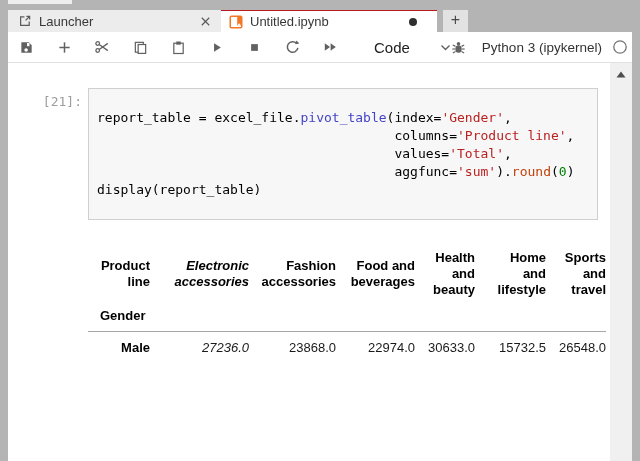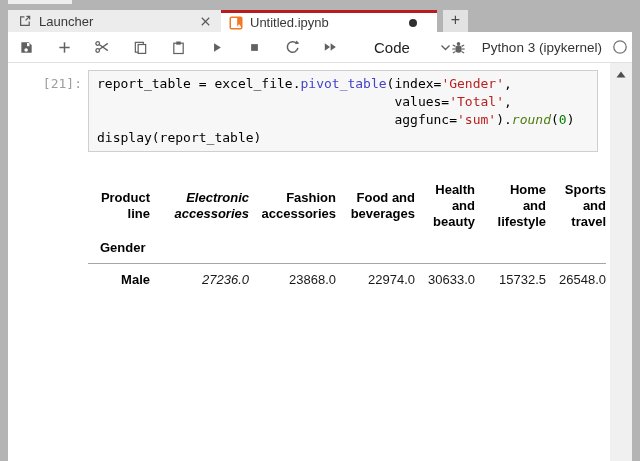--- a/index.html
+++ b/index.html
@@ -6,21 +6,21 @@
   html,body { width:640px; height:461px; font-family:"Liberation Sans", sans-serif; }
   .frame { position:relative; width:640px; height:461px; background:#b4b4b4; overflow:hidden; }
   .top-notch { position:absolute; left:8px; top:0; width:64px; height:4px; background:#ededed; }
   .app { position:absolute; left:8px; top:10px; width:624px; height:451px; background:#fff;
          display:flex; flex-direction:column; }
 
   
   .tabbar { height:22px; background:#b4b4b4; display:flex; align-items:stretch; flex:0 0 auto; }
   .tab { display:flex; align-items:center; font-size:13px; color:#383838; cursor:default; }
   .tab-launcher { width:213px; background:#ececec; padding:0 8px 0 10px; }
-  .tab-active   { width:216px; background:#ffffff; border-top:3px solid #b91c1c; padding:0 10px 0 8px;justify-content:flex-end; }
+  .tab-active   { width:216px; background:#ffffff; border-top:1px solid #b91c1c; padding:0 10px 0 8px;justify-content:flex-end; }
   .tab .lbl { flex:1; white-space:nowrap; overflow:hidden; margin-left:7px; }
   .tab-close { width:16px; height:16px; display:flex; align-items:center; justify-content:center; }
   .dirty-dot { width:8px; height:8px; border-radius:50%; background:#2f2f2f; margin-right:10px; }
   .newtab { width:25px; height:22px; margin-left:6px; background:#e2e2e2; color:#4a4a4a;
             font-size:16px; line-height:20px; text-align:center; }
 
   
   .toolbar { height:31px; background:#fff; border-bottom:1px solid #e0e0e0;
              display:flex; align-items:center; padding:0 14px 0 10px; flex:0 0 auto; }
   .tbtn { width:16px; height:16px; margin-right:22px; display:flex; align-items:center; justify-content:center; flex:0 0 auto; }
@@ -29,31 +29,31 @@
   .right-group { margin-left:auto; display:flex; align-items:center; }
   .kernel-name { font-size:13.5px; color:#333; margin:0 10px 0 16px; white-space:nowrap; }
 
   
   .content { position:relative; flex:1; background:#fff; overflow:hidden; }
   .scrollbar { position:absolute; right:0; top:0; width:22px; height:100%; background:#f0f0f0;
                display:flex; justify-content:center; }
   .scroll-up { margin-top:7px; }
 
   
-  .cell { display:flex; margin-top:7px; }
+  .cell { display:flex; margin-top:25px; }
   .prompt { width:74px; text-align:right; font-family:"DejaVu Sans Mono", monospace;
             font-size:13px; color:#9d9d9d; padding-top:6px; flex:0 0 auto; }
   .editor { margin-left:6px; width:510px; background:#f7f7f7; border:1px solid #cfcfcf;
-            padding:4px 8px; font-family:"DejaVu Sans Mono", monospace; font-size:13px;
+            padding:20px 8px; font-family:"DejaVu Sans Mono", monospace; font-size:13px;
             line-height:18px; color:#000; }
   .code-line { white-space:pre; }
   .tk-plain   { color:#000000; }
   .tk-str     { color:#ba2121; }
   .tk-func    { color:#4343c8; }
-  .tk-builtin { color:#4d7c0f;font-style:italic; }
+  .tk-builtin { color:#c2410c; }
   .tk-num     { color:#008000; }
 
   
   .output-area { margin:24px 0 0 80px; }
   table.dataframe { border-collapse:collapse; font-size:13px; color:#000; table-layout:fixed; }
   .dataframe th { font-weight:bold; vertical-align:middle; }
   .dataframe thead tr:first-child th { text-align:right; padding:6px 0 4px 12px; line-height:16px; }
   .dataframe thead tr:nth-child(2) th { text-align:left; padding:6px 0 8px 12px;
                                         border-bottom:1px solid #a6a6a6; }
   .dataframe tbody th { text-align:right; padding:8px 0 8px 12px; }
@@ -198,20 +198,21 @@
         </span>
       </span>
     </div>
 
     <div class="content">
 
       <div class="cell">
         <div class="prompt">[21]:</div>
         <div class="editor" id="code-editor">
             <div class="code-line"><span class="tk-plain">report_table = excel_file.</span><span class="tk-func">pivot_table</span><span class="tk-plain">(index=</span><span class="tk-str">'Gender'</span><span class="tk-plain">,</span></div>
+            <div class="code-line"><span class="tk-plain">                                      columns=</span><span class="tk-str">'Product line'</span><span class="tk-plain">,</span></div>
             <div class="code-line"><span class="tk-plain">                                      values=</span><span class="tk-str">'Total'</span><span class="tk-plain">,</span></div>
             <div class="code-line"><span class="tk-plain">                                      aggfunc=</span><span class="tk-str">'sum'</span><span class="tk-plain">).</span><span class="tk-builtin">round</span><span class="tk-plain">(</span><span class="tk-num">0</span><span class="tk-plain">)</span></div>
             <div class="code-line"><span class="tk-plain">display(report_table)</span></div>
           </div>
       </div>
 
       <div class="output-area">
         <table class="dataframe">
           <thead>
             <tr id="columns-header-row">

